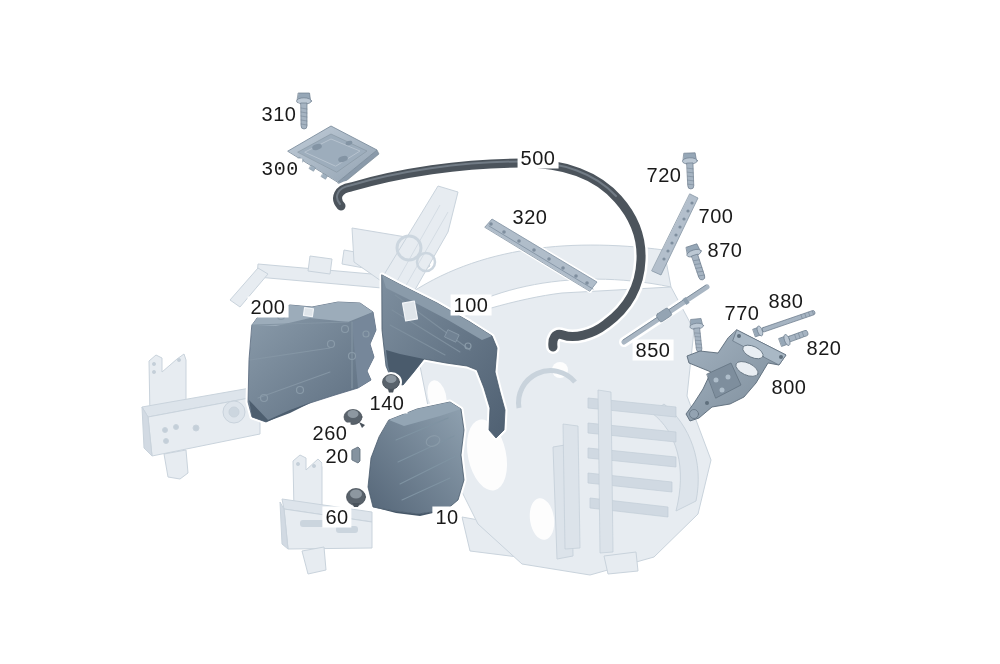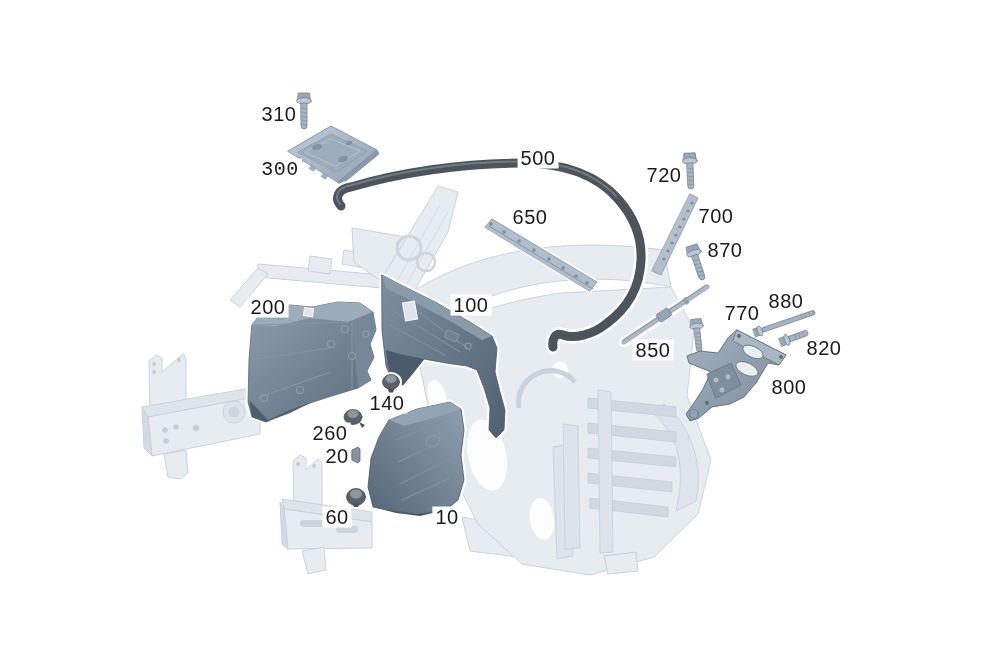--- a/index.html
+++ b/index.html
@@ -289,21 +289,21 @@
       <path d="M352,503 L360,503 L358,507 L354,507 Z" fill="#49525b"></path>
     </g>
   </g>
 </svg>
 
 <div class="callout-layer">
       <div class="callout" style="left: 279px; top: 114px;">310</div>
       <div class="callout" style="left: 280px; top: 169px; font-family: Liberation Mono, monospace;">300</div>
       <div class="callout" style="left: 538px; top: 158px;">500</div>
       <div class="callout" style="left: 664px; top: 175px;">720</div>
-      <div class="callout" style="left: 530px; top: 217px;">650</div>
+      <div class="callout" style="left: 530px; top: 217px;">320</div>
       <div class="callout" style="left: 716px; top: 216px;">700</div>
       <div class="callout" style="left: 725px; top: 250px;">870</div>
       <div class="callout" style="left: 268px; top: 307px;">200</div>
       <div class="callout" style="left: 471px; top: 305px;">100</div>
       <div class="callout" style="left: 786px; top: 301px; text-align: right;">880</div>
       <div class="callout" style="left: 718px; top: 313px; margin-left: 24px;">770</div>
       <div class="callout" style="left: 653px; top: 350px;">850</div>
       <div class="callout" style="left: 824px; top: 348px;">820</div>
       <div class="callout" style="left: 789px; top: 387px;">800</div>
       <div class="callout" style="left: 387px; top: 403px;">140</div>

